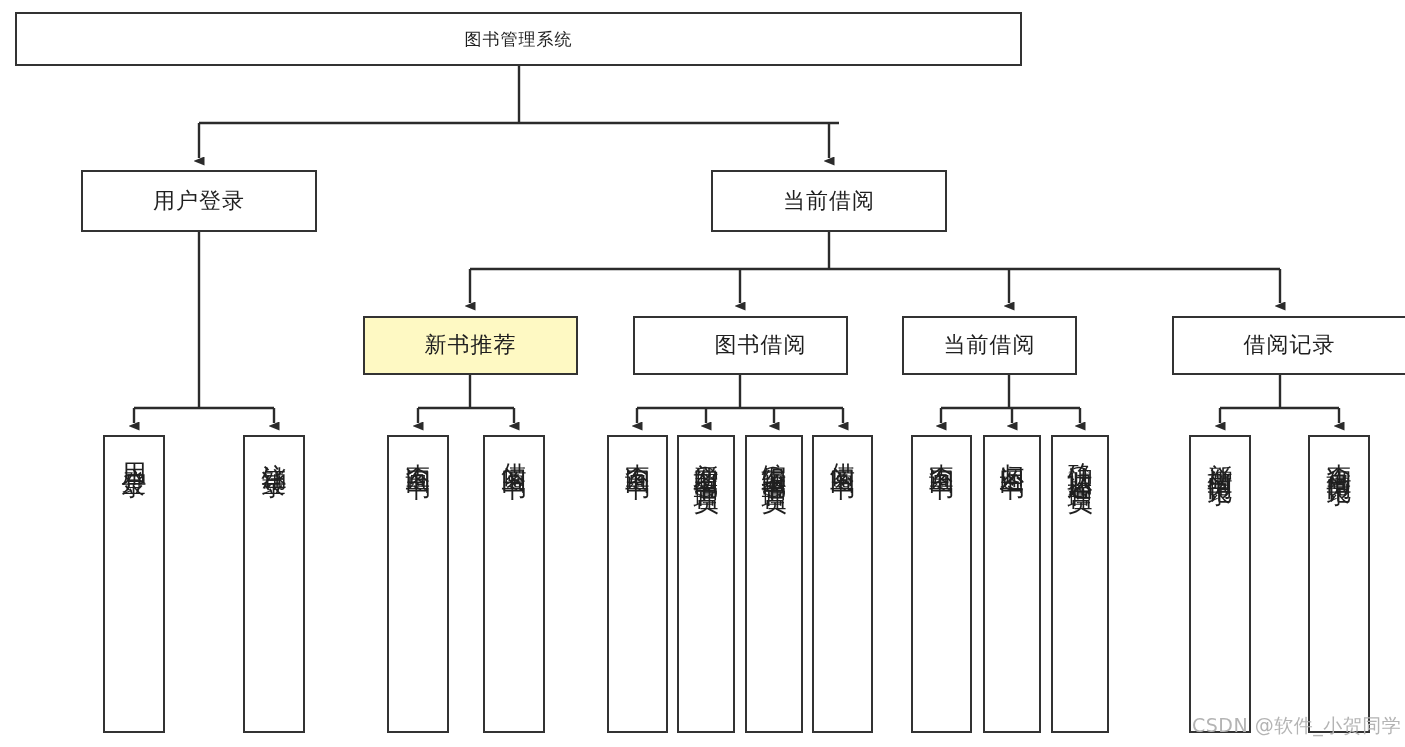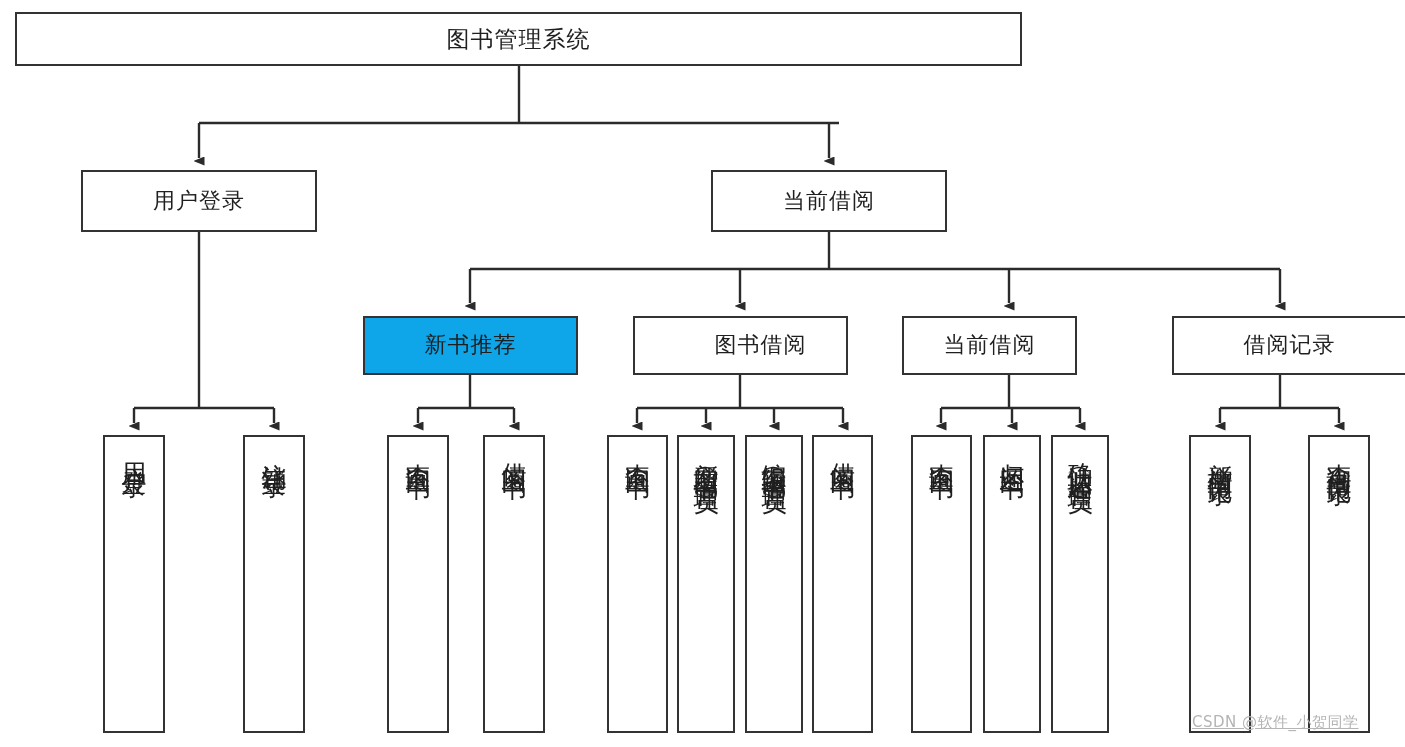--- a/index.html
+++ b/index.html
@@ -38,21 +38,21 @@
     text-align: center;
   }
   .node .label {
     color: #1f1f1f;
     line-height: 1.22;
     letter-spacing: 1px;
     white-space: nowrap;
   }
   
   .node.level-root .label {
-    font-size: 23px;
+    font-size: 17px;
   }
   
   .node.level-2 .label,
   .node.level-3 .label {
     font-size: 22px;
   }
   
   .node.leaf {
     align-items: flex-start;
     padding-top: 6px;
@@ -61,26 +61,25 @@
     writing-mode: vertical-rl;
     text-orientation: upright;
     font-size: 25px;
     letter-spacing: 4px;
     line-height: 1;
     white-space: nowrap;
     max-height: 100%;
   }
   .watermark {
     position: absolute;
-    font-size: 15px;
+    font-size: 19px;
     color: #b4b4b4;
     letter-spacing: 0.5px;
     white-space: nowrap;
     user-select: none;
-    text-decoration: underline;
   }
 </style>
 </head>
 <body>
 
 <div id="diagram-canvas" style="background: rgb(255, 255, 255);">
 
   <svg class="connectors" viewBox="0 0 1405 747">
     <defs>
       <marker id="arrow" markerWidth="9" markerHeight="11" refX="1.5" refY="5.5" orient="auto" markerUnits="userSpaceOnUse">
@@ -135,21 +134,21 @@
     <span class="label" style="color: rgb(31, 31, 31);">图书管理系统</span>
   </div>
 
   <div class="node level-2" id="node-l2-0" style="left: 81px; top: 170px; width: 236px; height: 62px; border-color: rgb(51, 51, 51); background: rgb(255, 255, 255);">
     <span class="label" style="color: rgb(31, 31, 31);">用户登录</span>
   </div>
   <div class="node level-2" id="node-l2-1" style="left: 711px; top: 170px; width: 236px; height: 62px; border-color: rgb(51, 51, 51); background: rgb(255, 255, 255);">
     <span class="label" style="color: rgb(31, 31, 31);">当前借阅</span>
   </div>
 
-  <div class="node level-3" id="node-l3-0" style="left: 363px; top: 316px; width: 215px; height: 59px; border-color: rgb(51, 51, 51); background: #0ea5e9;">
+  <div class="node level-3" id="node-l3-0" style="left: 363px; top: 316px; width: 215px; height: 59px; border-color: rgb(51, 51, 51); background: #fef9c3;">
     <span class="label" style="color: rgb(31, 31, 31);">新书推荐</span>
   </div>
   <div class="node level-3" id="node-l3-1" style="left: 633px; top: 316px; width: 215px; height: 59px; border-color: rgb(51, 51, 51); background: rgb(255, 255, 255); padding-left: 40px;">
     <span class="label" style="color: rgb(31, 31, 31);">图书借阅</span>
   </div>
   <div class="node level-3" id="node-l3-2" style="left: 902px; top: 316px; width: 175px; height: 59px; border-color: rgb(51, 51, 51); background: rgb(255, 255, 255);">
     <span class="label" style="color: rgb(31, 31, 31);">当前借阅</span>
   </div>
   <div class="node level-3" id="node-l3-3" style="left: 1172px; top: 316px; width: 235px; height: 59px; border-color: rgb(51, 51, 51); background: rgb(255, 255, 255);">
     <span class="label" style="color: rgb(31, 31, 31);">借阅记录</span>

